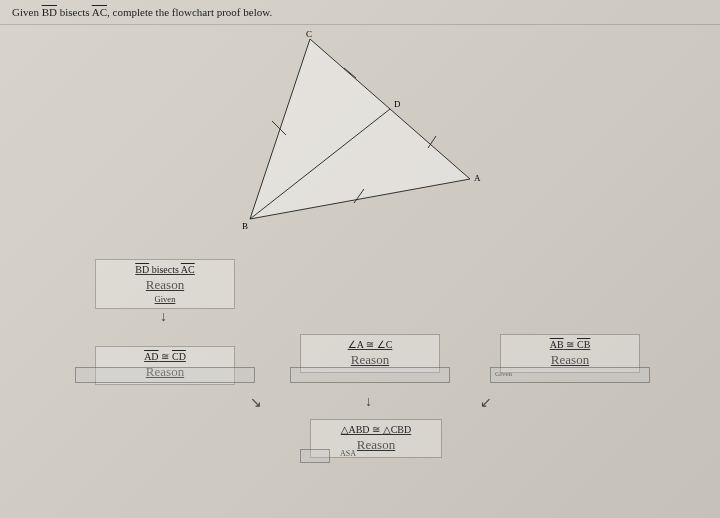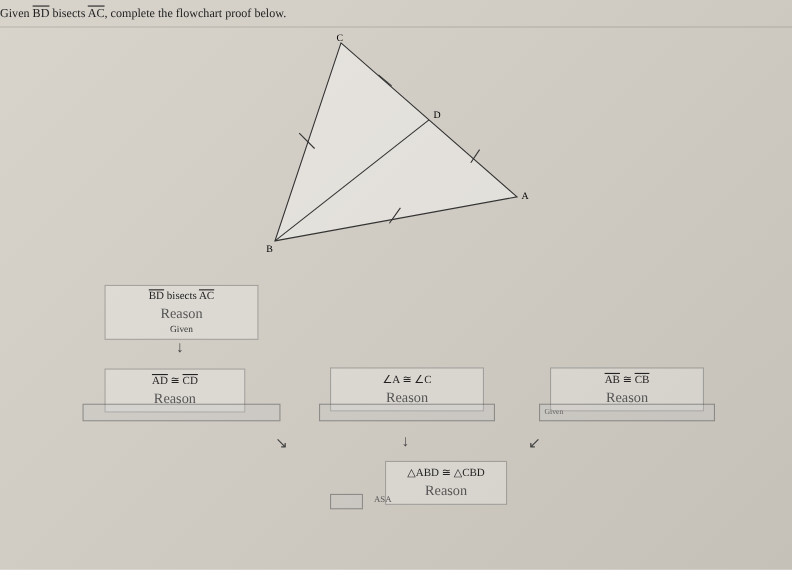--- a/index.html
+++ b/index.html
@@ -5,21 +5,21 @@
 * { margin:0; padding:0; box-sizing:border-box; }
 body {
   width:720px; height:518px;
   background:linear-gradient(135deg,#d8d4cc 0%,#cfcbc3 50%,#c5c1b9 100%);
   font-family:Georgia,serif;
   color:#333;
   overflow:hidden;
   position:relative;
 }
 .prompt {
-  padding:6px 0;
+  padding:6px 12px;
   font-size:11px;
   color:#222;
   border-bottom:1px solid rgba(0,0,0,.15);
 }
 .over { text-decoration:overline; }
 .diagram-wrap {
   width:100%;
   display:flex;
   justify-content:center;
   margin-top:4px;
@@ -29,20 +29,21 @@
   position:relative;
   width:100%;
   height:260px;
 }
 .box {
   position:absolute;
   background:rgba(255,255,255,.25);
   border:1px solid rgba(0,0,0,.25);
   text-align:center;
   padding:4px 6px;
+  text-decoration:underline;
 }
 .stmt { font-size:10px; color:#222; }
 .rlabel { font-size:13px; color:#555; margin-top:2px; }
 .rval { font-size:8.5px; color:#333; margin-top:1px; }
 .dropdown {
   position:absolute;
   border:1px solid rgba(0,0,0,.3);
   background:rgba(200,200,200,.3);
   font-size:7px;
   color:#666;
@@ -88,21 +89,21 @@
   <div class="box" style="left:95px; top:20px; width:140px;">
     <div class="stmt">
       <span class="over">BD</span><span> bisects </span><span class="over">AC</span>
     </div>
     <div class="rlabel">Reason</div>
     <div class="rval">Given</div>
   </div>
 
   <div class="arrow" style="left:160px; top:70px;">↓</div>
 
-  <div class="box" style="left:95px; top:96px; width:128px;">
+  <div class="box" style="left:95px; top:107px; width:140px;">
     <div class="stmt">
       <span class="over">AD</span><span> ≅ </span><span class="over">CD</span>
     </div>
     <div class="rlabel">Reason</div>
   </div>
   <div class="dropdown" style="left:75px; top:128px; width:180px; height:16px;"></div>
 
   <div class="box" style="left:300px; top:95px; width:140px;">
     <div class="stmt">∠A ≅ ∠C</div>
     <div class="rlabel">Reason</div>
@@ -114,20 +115,20 @@
       <span class="over">AB</span><span> ≅ </span><span class="over">CB</span>
     </div>
     <div class="rlabel">Reason</div>
   </div>
   <div class="dropdown" style="left:490px; top:128px; width:160px; height:16px;">Given</div>
 
   <div class="arrow" style="left:250px; top:155px;">↘</div>
   <div class="arrow" style="left:365px; top:155px;">↓</div>
   <div class="arrow" style="left:480px; top:155px;">↙</div>
 
-  <div class="box" style="left:310px; top:180px; width:111px;margin-left:40px;">
+  <div class="box" style="left:310px; top:180px; width:132px;">
     <div class="stmt">△ABD ≅ △CBD</div>
     <div class="rlabel">Reason</div>
   </div>
   <div class="dropdown" style="left:300px; top:210px; width:30px; height:14px;"></div>
   <div class="bottom-label" style="left:340px; top:210px;">ASA</div>
 
 </div>
 
 </body></html>

